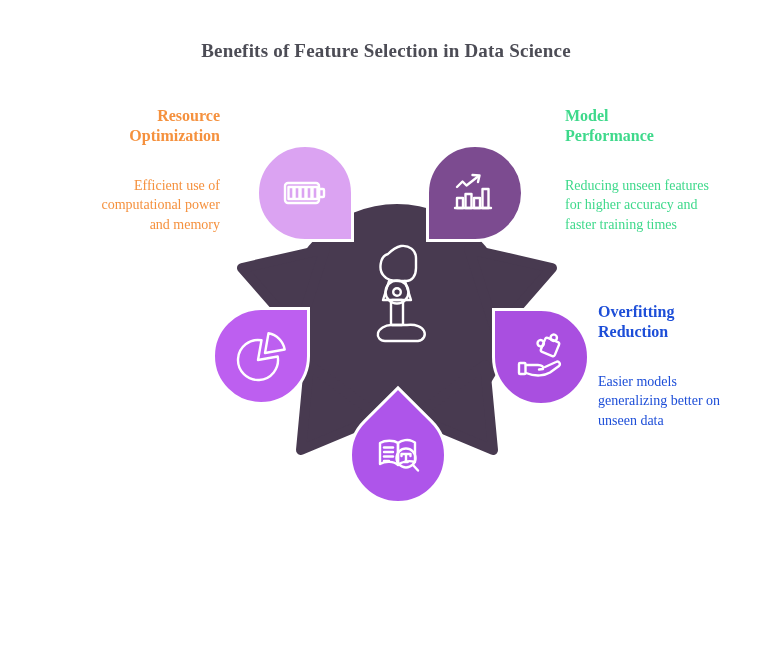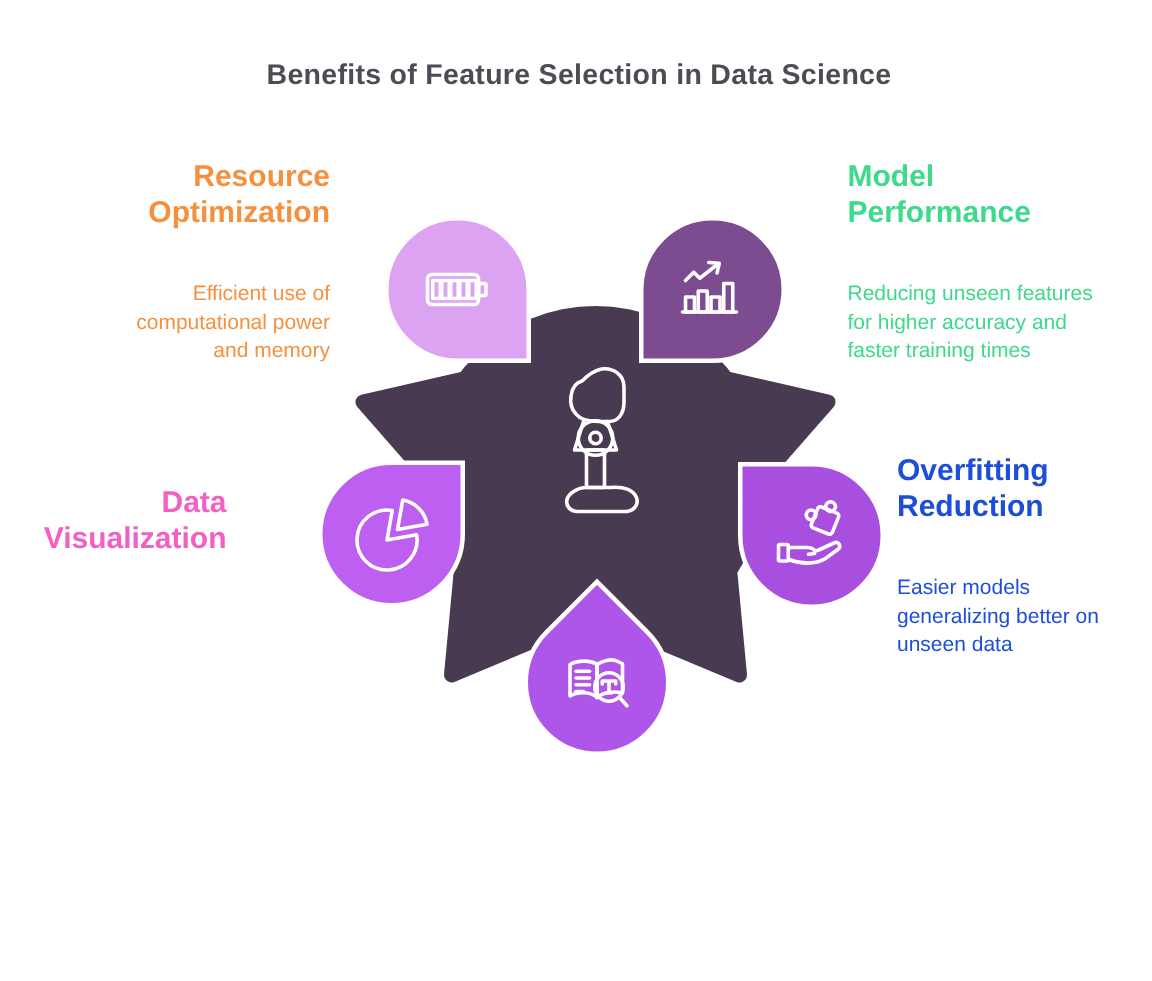--- a/index.html
+++ b/index.html
@@ -1,37 +1,37 @@
 <!DOCTYPE html>
 <html><head>
 <meta charset="utf-8">
 <style>
   html,body{margin:0;padding:0;background:#fff;}
   .canvas{
     position:relative;width:736px;height:654px;overflow:hidden;background:#ffffff;
-    font-family:Liberation Sans, sans-serif;
+    font-family:Liberation Serif, serif;
   }
   .title{
     position:absolute;left:0;right:0;top:40px;padding-left:36px;
     text-align:center;font-size:19px;font-weight:700;color:#4c4c55;letter-spacing:.2px;
   }
   .blob-svg{position:absolute;left:0;top:0;z-index:1;}
   .bubble{
     position:absolute;width:92px;height:92px;border:3px solid #fff;
     display:flex;align-items:center;justify-content:center;z-index:2;box-sizing:content-box;
   }
   .bubble svg{display:block;}
   .b-resource{left:256px;top:144px;background:#dba3f2;border-radius:50% 50% 0 50%;}
   .b-model{left:426px;top:144px;background:#7c4b90;border-radius:50% 50% 50% 0;}
   .b-overfit{left:492px;top:308px;background:#a94fe0;border-radius:0 50% 50% 50%;}
   .b-dataviz{left:212px;top:307px;background:#bd5ff0;border-radius:50% 0 50% 50%;}
   .b-interp{left:349px;top:406px;background:#ae55ea;border-radius:0 50% 50% 50%;transform:rotate(45deg);}
   .b-interp svg{transform:rotate(-45deg);}
   .tblock{position:absolute;z-index:3;white-space:pre-line;}
-  .tblock h2{margin:0;font-size:20px;line-height:1.22;font-weight:700;}
+  .tblock h2{margin:0;font-size:16px;line-height:1.22;font-weight:700;}
   .tblock p{margin:13px 0 0 0;font-size:14px;line-height:1.38;}
   .t-resource{top:88px;right:516px;text-align:right;color:#f5913e;}
   .t-model{top:88px;left:540px;text-align:left;color:#3ed98b;margin-left:25px;}
   .t-overfit{top:284px;left:598px;text-align:left;color:#1d4ed8;}
   .t-dataviz{top:305px;right:585px;text-align:right;color:#f160c2;}
   .t-interp{top:511px;left:288px;width:220px;text-align:center;color:#2eb8ee;}
   .icon-stroke{stroke:#fff;fill:none;stroke-width:2.4;stroke-linecap:round;stroke-linejoin:round;}
 </style>
 </head>
 <body>
@@ -147,16 +147,15 @@
 Reduction</h2>
     <p>Easier models
 generalizing better on
 unseen data</p>
   </div>
 
   <div class="tblock t-interp">
   </div>
 
   <div class="tblock t-dataviz">
-    <h2>Data Visualization</h2>
   </div>
 
 </div>
 
 </body></html>

